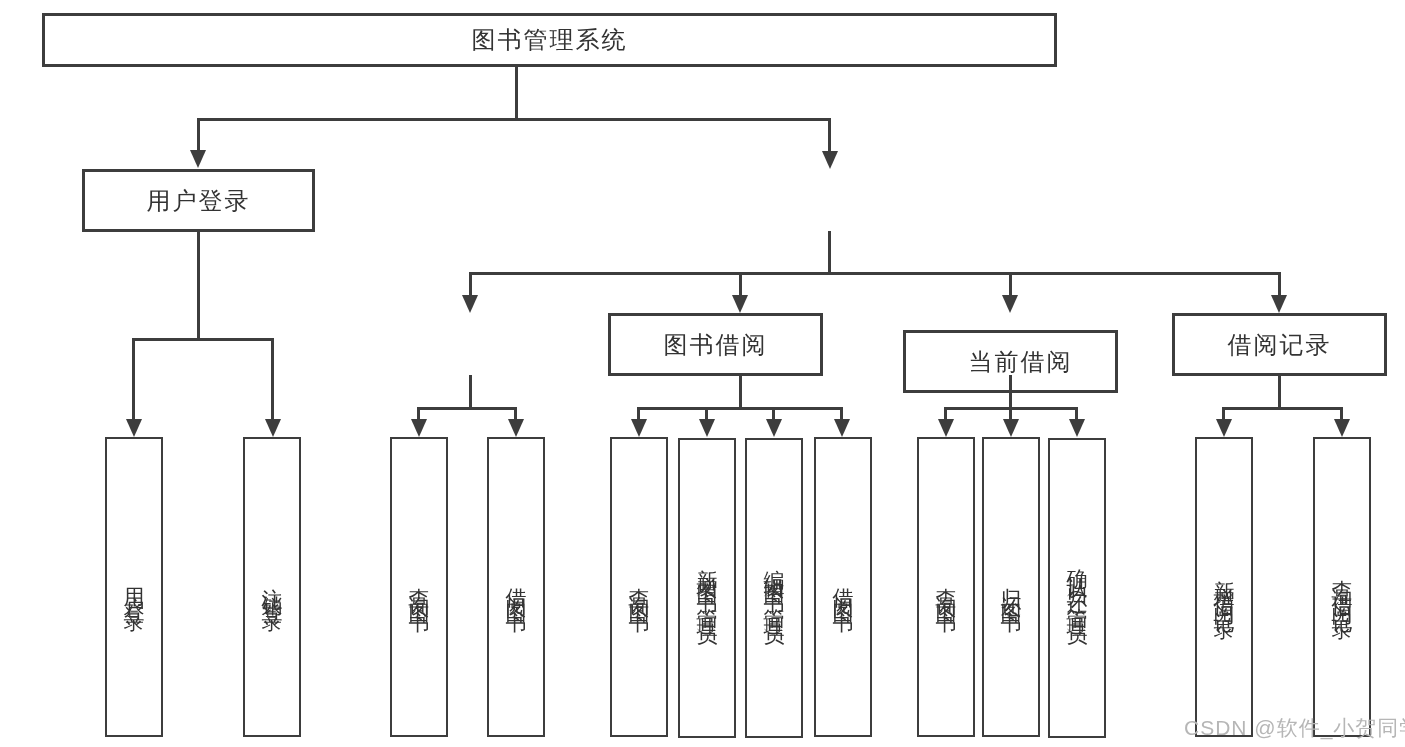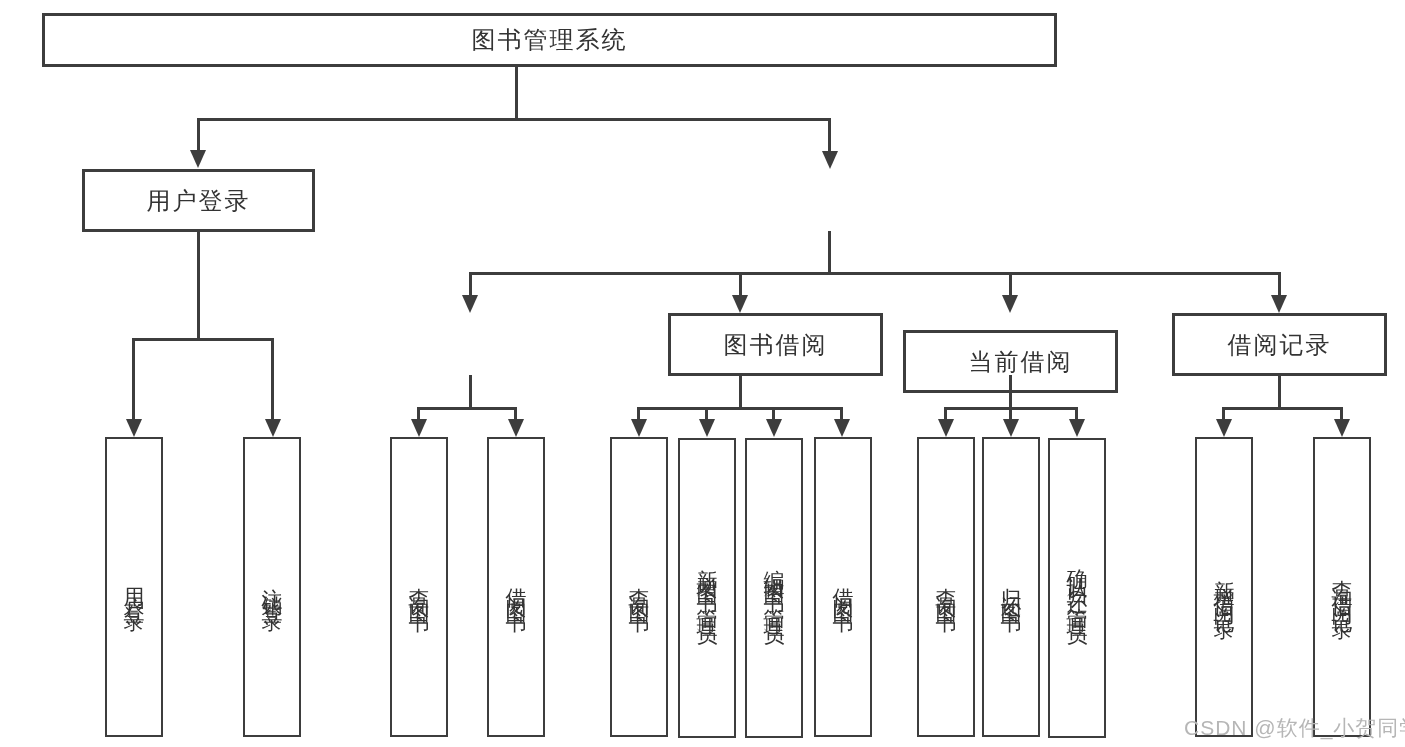--- a/index.html
+++ b/index.html
@@ -83,21 +83,21 @@
   <div class="hline" style="left:469px; top:272px; width:812px;"></div>
   <div class="stem" style="left:469px; top:272px; height:25px;"></div>
   <div class="arrow" style="left:462px; top:295px;"></div>
   <div class="stem" style="left:739px; top:272px; height:25px;"></div>
   <div class="arrow" style="left:732px; top:295px;"></div>
   <div class="stem" style="left:1009px; top:272px; height:25px;"></div>
   <div class="arrow" style="left:1002px; top:295px;"></div>
   <div class="stem" style="left:1278px; top:272px; height:25px;"></div>
   <div class="arrow" style="left:1271px; top:295px;"></div>
 
-  <div class="node" style="left:668px; top:313px; width:215px; height:63px;">图书借阅</div>
+  <div class="node" style="left:608px; top:313px; width:215px; height:63px;">图书借阅</div>
   <div class="node" style="left:903px; top:330px; width:215px; height:63px;padding-left:20px;">当前借阅</div>
   <div class="node" style="left:1172px; top:313px; width:215px; height:63px;">借阅记录</div>
 
   <div class="vline" style="left:469px; top:375px; height:35px;"></div>
   <div class="hline" style="left:417px; top:407px; width:100px;"></div>
   <div class="stem" style="left:417px; top:407px; height:14px;"></div>
   <div class="arrow" style="left:411px; top:419px;"></div>
   <div class="stem" style="left:514px; top:407px; height:14px;"></div>
   <div class="arrow" style="left:508px; top:419px;"></div>
 

